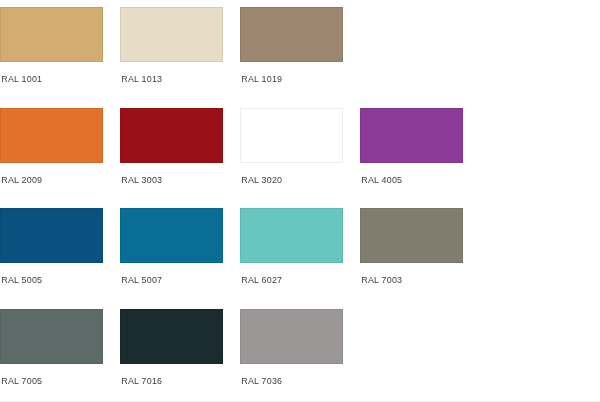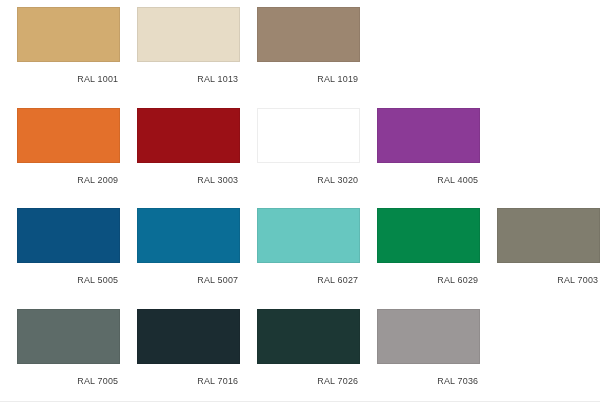--- a/index.html
+++ b/index.html
@@ -25,21 +25,21 @@
     display: flex;
     width: 600px;
     height: 100.5px;
     box-sizing: border-box;
   }
   .swatch-cell {
     width: 120px;
     box-sizing: border-box;
     display: flex;
     flex-direction: column;
-    align-items: flex-end;
+    align-items: flex-start;
     padding-top: 7px;
   }
   .swatch-chip {
     width: 103px;
     height: 55px;
     box-sizing: border-box;
     border: 1px solid rgba(0,0,0,0.07);
   }
   .swatch-label {
     margin-top: 11px;
@@ -99,41 +99,33 @@
     </div>
     <div class="swatch-cell">
       <div class="swatch-chip" style="background-color: rgb(10, 109, 150);"></div>
       <div class="swatch-label">RAL 5007</div>
     </div>
     <div class="swatch-cell">
       <div class="swatch-chip" style="background-color: rgb(103, 199, 192);"></div>
       <div class="swatch-label">RAL 6027</div>
     </div>
     <div class="swatch-cell">
-      <div class="swatch-chip" style="background-color: rgb(4, 135, 73);"></div>
-      <div class="swatch-label">RAL 6029</div>
-    </div>
-    <div class="swatch-cell">
       <div class="swatch-chip" style="background-color: rgb(128, 125, 110);"></div>
       <div class="swatch-label">RAL 7003</div>
     </div>
   </div>
 
   <div class="swatch-row">
     <div class="swatch-cell">
       <div class="swatch-chip" style="background-color: rgb(93, 107, 104);"></div>
       <div class="swatch-label">RAL 7005</div>
     </div>
     <div class="swatch-cell">
       <div class="swatch-chip" style="background-color: rgb(27, 44, 49);"></div>
       <div class="swatch-label">RAL 7016</div>
     </div>
     <div class="swatch-cell">
-      <div class="swatch-chip" style="background-color: rgb(28, 55, 52);"></div>
-      <div class="swatch-label">RAL 7026</div>
-    </div>
-    <div class="swatch-cell">
       <div class="swatch-chip" style="background-color: rgb(155, 151, 151);"></div>
       <div class="swatch-label">RAL 7036</div>
     </div>
   </div>
 
 </div>
 
 </body></html>

